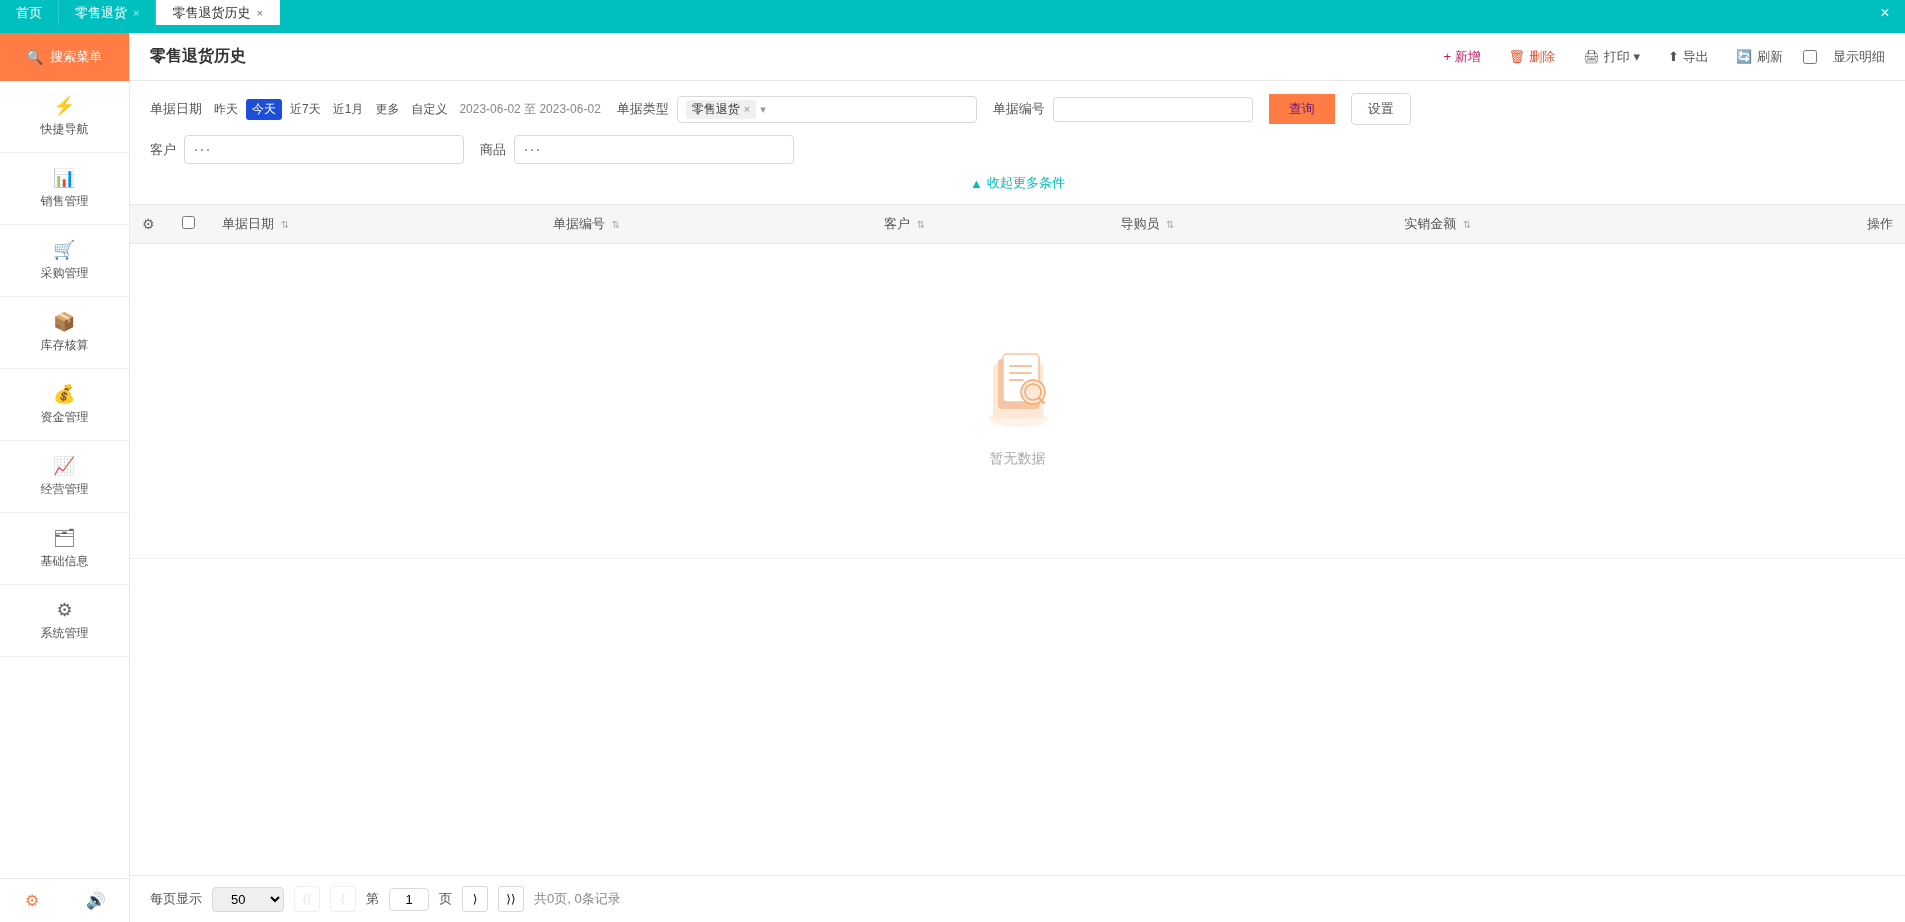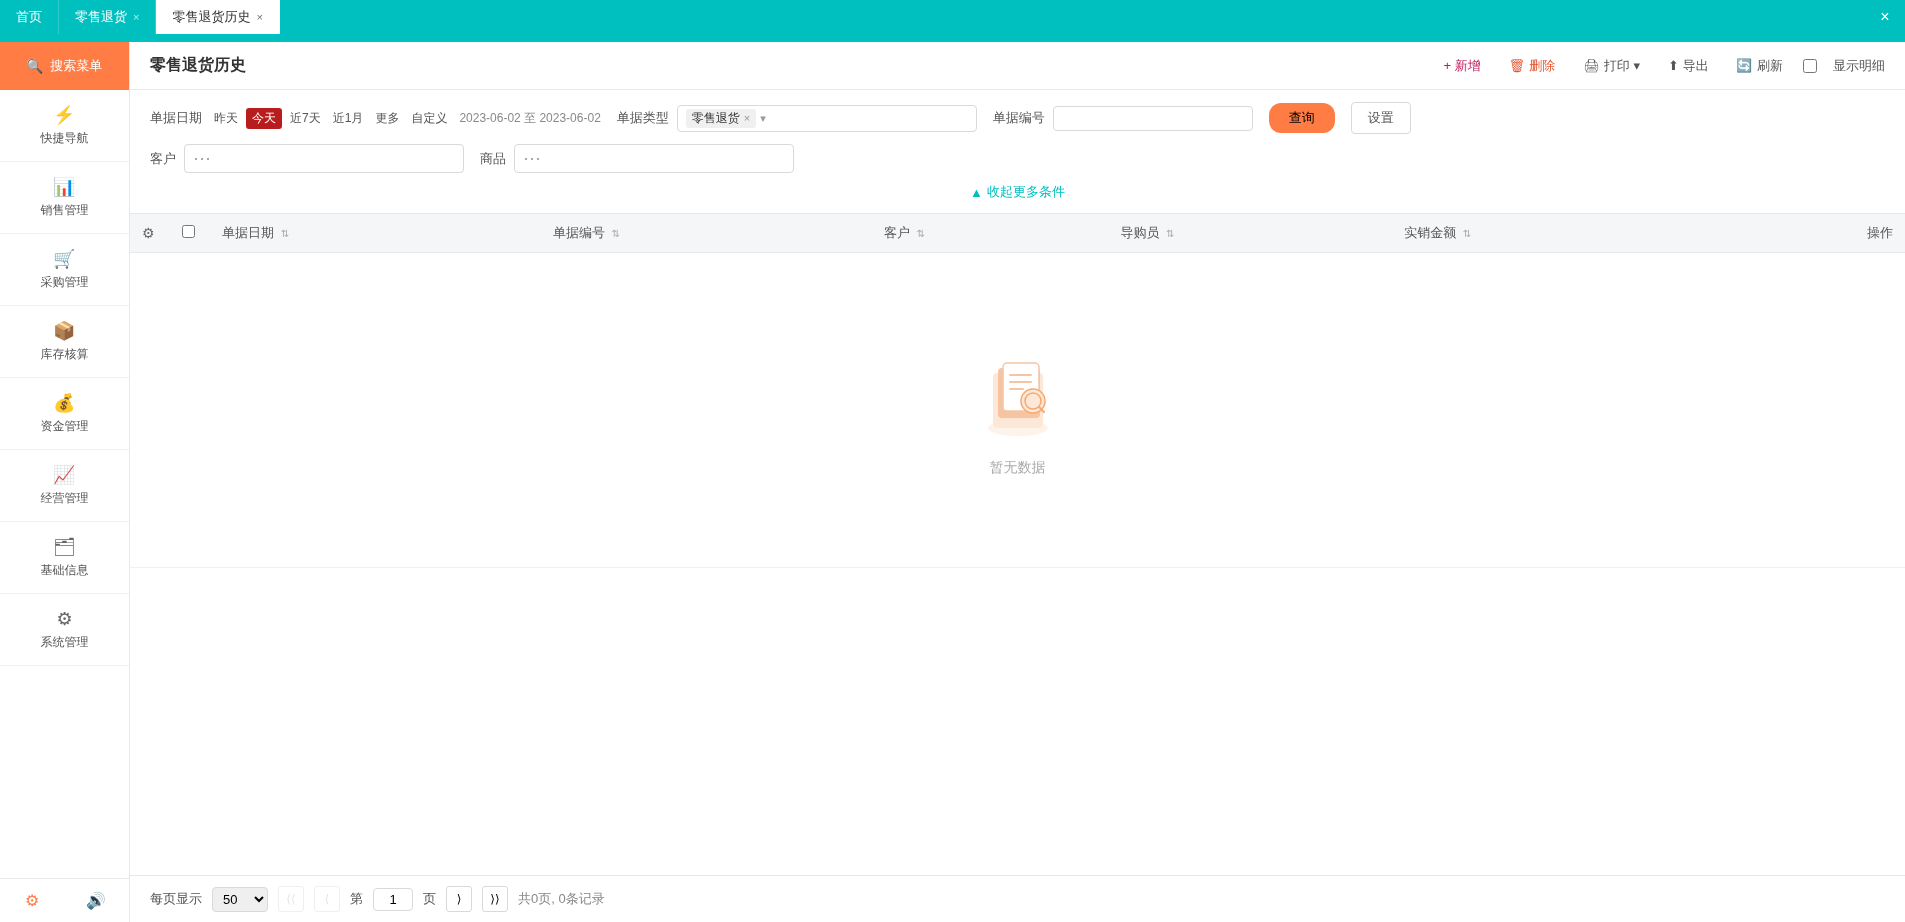--- a/index.html
+++ b/index.html
@@ -1,20 +1,20 @@
 <!DOCTYPE html>
 <html><head>
   <meta charset="utf-8">
   <style>
     * { box-sizing: border-box; margin: 0; padding: 0; font-family: 'Microsoft YaHei', Arial, sans-serif; }
     body { display: flex; flex-direction: column; height: 922px; overflow: hidden; background: #f5f5f5; }
 
     
     .top-bar {
-      height: 42px;
+      height: 33px;
       background: #00bfbf;
       display: flex;
       align-items: center;
       padding: 0 0 8px 0;
       flex-shrink: 0;
     }
     .top-bar-tabs {
       display: flex;
       align-items: stretch;
       height: 100%;
@@ -195,21 +195,21 @@
       align-items: center;
       gap: 4px;
     }
     .date-shortcut {
       font-size: 12px;
       color: #555;
       cursor: pointer;
       padding: 2px 4px;
     }
     .date-shortcut.active {
-      background: #b91c1c;
+      background: #1d4ed8;
       color: #fff;
       border-radius: 3px;
       padding: 2px 6px;
     }
     .date-range {
       font-size: 12px;
       color: #888;
     }
     .filter-select-container {
       display: flex;
@@ -325,21 +325,21 @@
       align-items: center;
       justify-content: flex-start;
       gap: 10px;
       font-size: 13px;
       color: #555;
       flex-shrink: 0;
     }
     .pagination-select {
       border: 1px solid #d9d9d9;
       border-radius: 4px;
-      padding: 3px 6px;
+      padding: 3px 14px;
       font-size: 13px;
     }
     .pagination-btn {
       background: none;
       border: 1px solid #d9d9d9;
       border-radius: 3px;
       width: 26px; height: 26px;
       cursor: pointer;
       font-size: 12px;
       display: flex; align-items: center; justify-content: center;
@@ -476,21 +476,21 @@
             </span>
             <span class="chevron-down">▾</span>
           </div>
         </div>
 
         <div class="filter-group">
           <span class="filter-label">单据编号</span>
           <input type="text" class="filter-input" style="min-width: 200px;">
         </div>
 
-        <button style="background:#ff7d45;color:#000000;border:none;border-radius:12px;padding:6px 20px;font-size:13px;cursor:pointer;">查询</button>
+        <button style="background:#ff7d45;color:#701a75;border:none;border-radius:0;padding:6px 20px;font-size:13px;cursor:pointer;">查询</button>
 
         <button style="background:#fff;color:#555;border:1px solid #d9d9d9;border-radius:4px;padding:6px 16px;font-size:13px;cursor:pointer;">设置</button>
       </div>
 
       <div class="filter-row">
 
         <div class="filter-group">
           <span class="filter-label">客户</span>
           <div class="filter-select-container" style="min-width:280px;">
             <span class="filter-dots">···</span>

